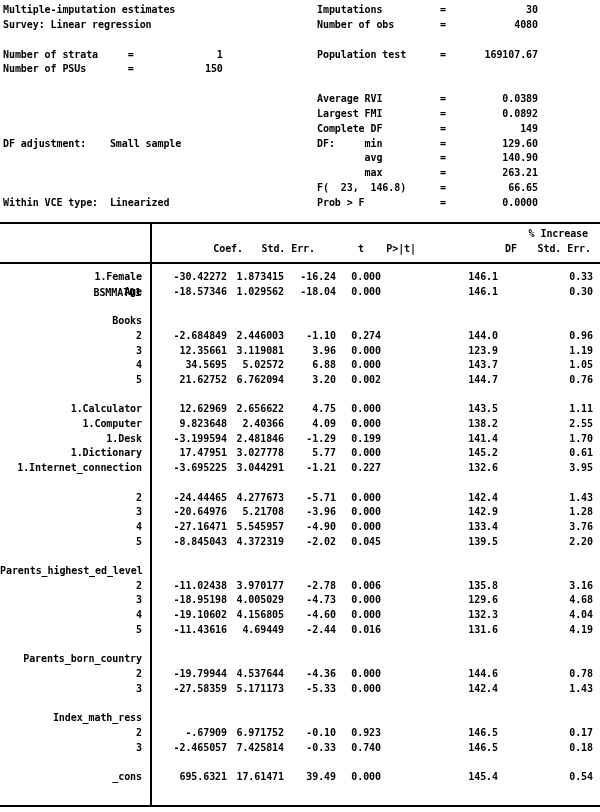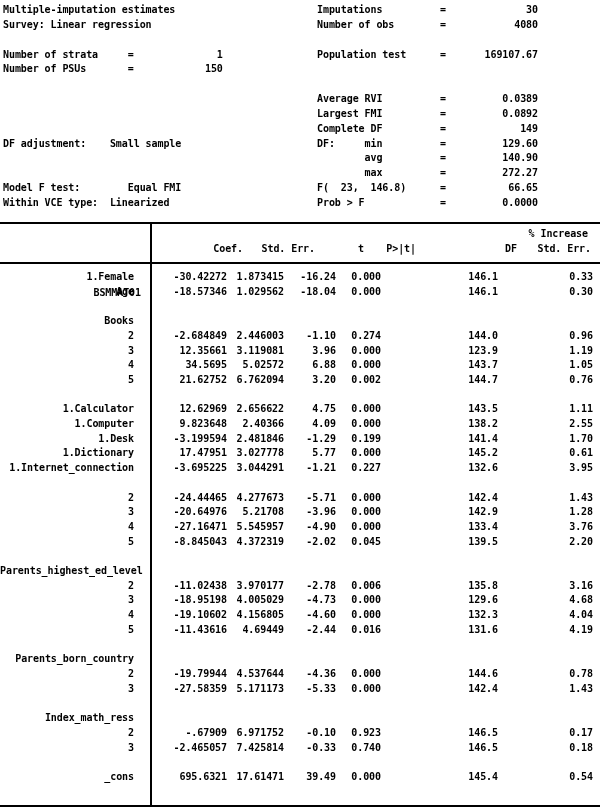--- a/index.html
+++ b/index.html
@@ -30,21 +30,21 @@
   .h-coef{right:357px;}
   .h-se  {right:285px;}
   .h-t   {right:236px;}
   .h-p   {right:184px;}
   .h-df  {right:83px;}
   .h-se2 {right:9px;}
   
   .tbody{position:absolute;top:270px;left:0;width:600px;}
   .trow{display:flex;height:14.71px;line-height:14.71px;}
   .trow span{display:block;text-align:right;white-space:pre;}
-  .c-label{width:150px;padding-right:16px;box-sizing:border-box;}
+  .c-label{width:150px;padding-right:8px;box-sizing:border-box;}
   .c1{width:77px;}
   .c2{width:57px;}
   .c3{width:52px;}
   .c4{width:45px;}
   .c5{width:117px;}
   .c6{width:95px;}
 </style>
 </head>
 <body>
 
@@ -114,24 +114,23 @@
       <div class="hline">
         <span class="hl"></span>
         <span class="hrl">        avg</span>
         <span class="heq">=</span>
         <span class="hrv">140.90</span>
       </div>
       <div class="hline">
         <span class="hl"></span>
         <span class="hrl">        max</span>
         <span class="heq">=</span>
-        <span class="hrv">272.27</span>
-      </div>
-      <div class="hline">
-        <span class="hl">Model F test:        Equal FMI</span>
+        <span class="hrv">263.21</span>
+      </div>
+      <div class="hline">
         <span class="hrl">F(  23,  146.8)</span>
         <span class="heq">=</span>
         <span class="hrv">66.65</span>
       </div>
       <div class="hline">
         <span class="hl">Within VCE type:  Linearized</span>
         <span class="hrl">Prob &gt; F</span>
         <span class="heq">=</span>
         <span class="hrv">0.0000</span>
       </div>

